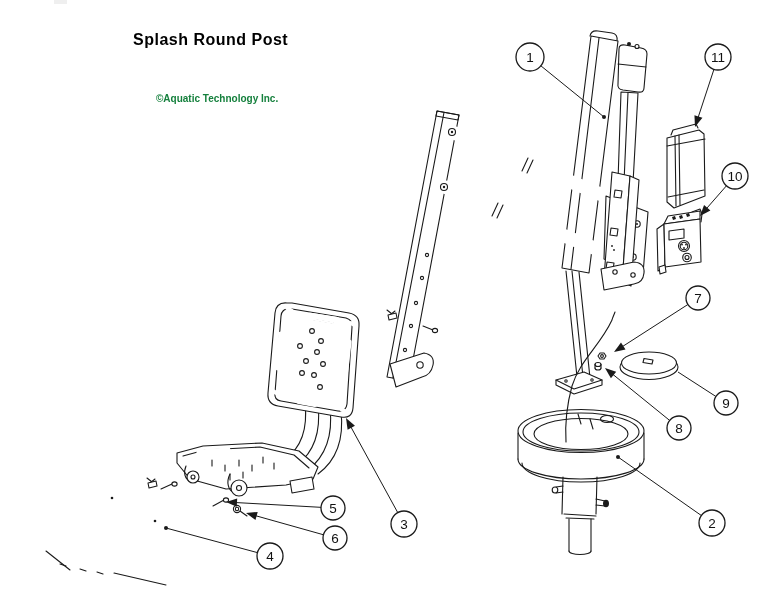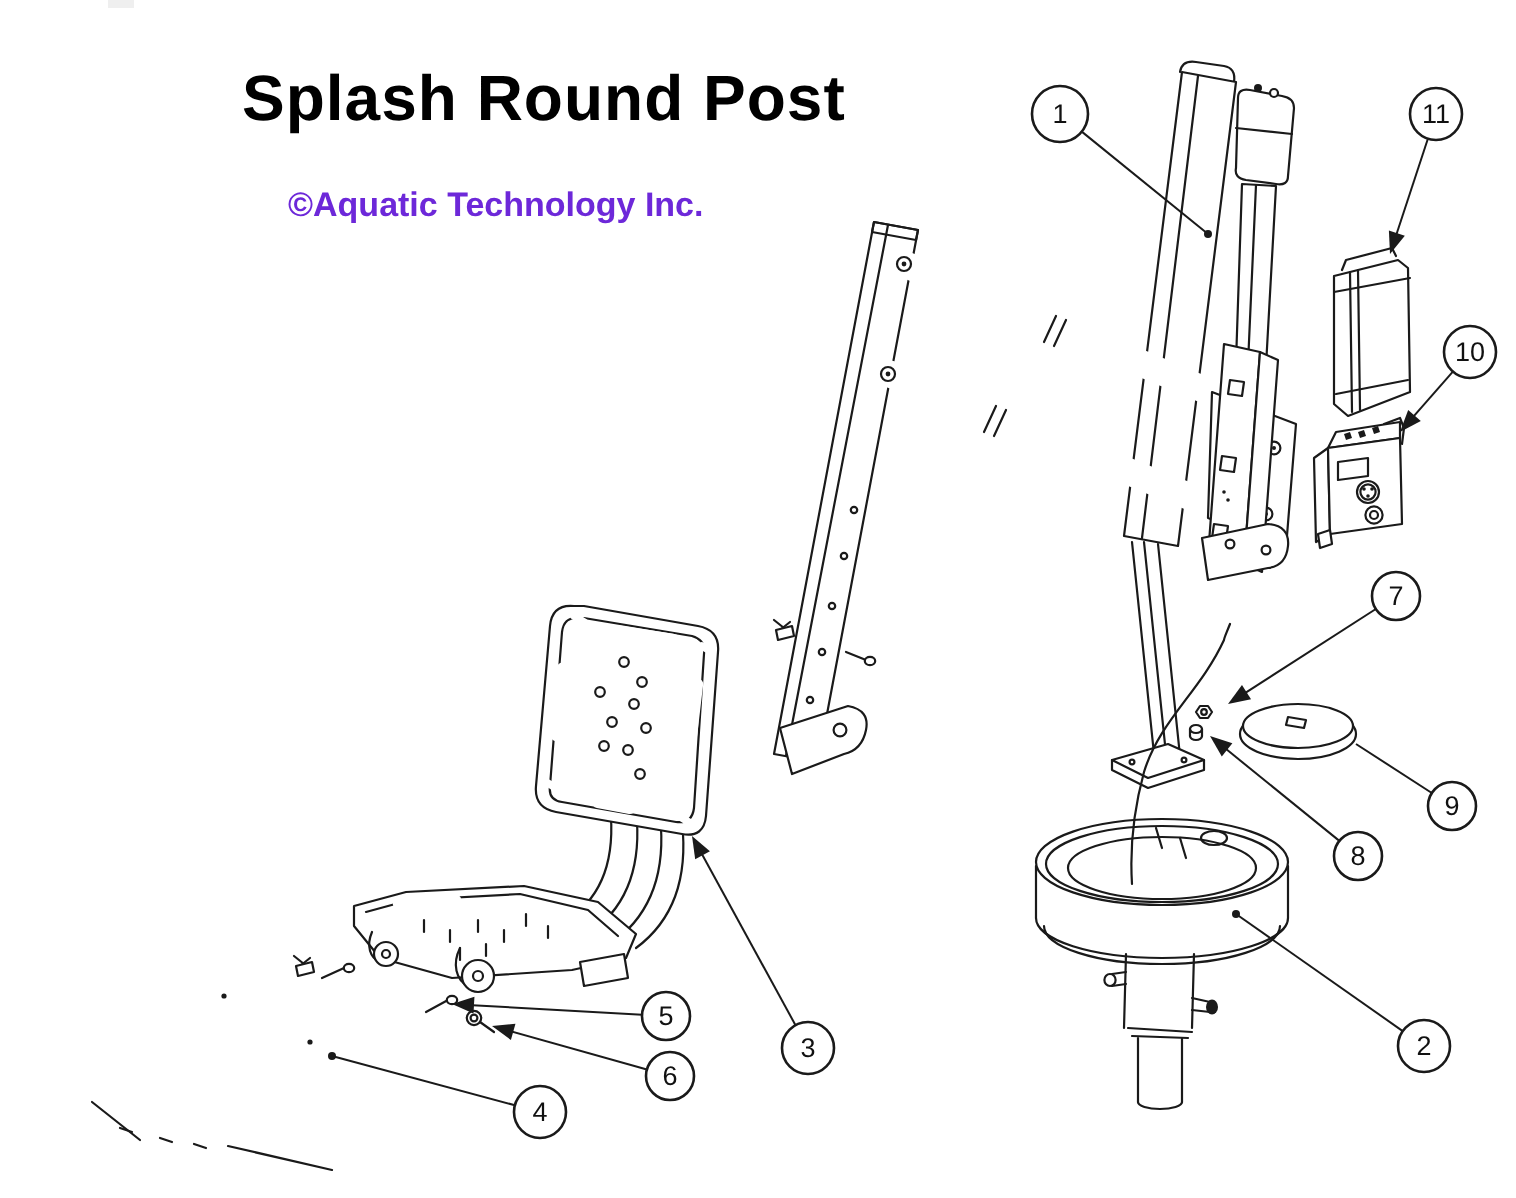--- a/index.html
+++ b/index.html
@@ -1,21 +1,21 @@
 <!DOCTYPE html>
 <html><head>
 <meta charset="utf-8">
 <style>
   html,body{margin:0;padding:0;background:#fff;}
   #stage{position:relative;width:758px;height:599px;background:#fff;overflow:hidden;
          font-family:"Liberation Sans",sans-serif;}
-  .title{position:absolute;left:121px;top:31px;font-size:32px;font-weight:bold;color:#000;
+  .title{position:absolute;left:133px;top:31px;font-size:16px;font-weight:bold;color:#000;
          letter-spacing:.5px;white-space:nowrap;}
-  .watermark{position:absolute;left:144px;top:93px;font-size:17px;font-weight:bold;
-         color:#6d28d9;white-space:nowrap;}
+  .watermark{position:absolute;left:156px;top:93px;font-size:10px;font-weight:bold;
+         color:#15803d;white-space:nowrap;}
   svg{position:absolute;left:0;top:0;}
   .ln{stroke:#1a1a1a;stroke-width:1.1;fill:none;stroke-linecap:round;stroke-linejoin:round;}
   .fw{fill:#ffffff;}
   .fk{fill:#1a1a1a;stroke:none;}
   .wov{stroke:#ffffff;fill:none;stroke-linecap:round;stroke-linejoin:round;}
   .callout-circle{fill:#fff;stroke:#1a1a1a;stroke-width:1.3;}
   .callout-num{font-family:"Liberation Sans",sans-serif;font-size:13.5px;fill:#111;
          text-anchor:middle;}
   .leader{stroke:#1a1a1a;stroke-width:1;fill:none;}
 </style>

